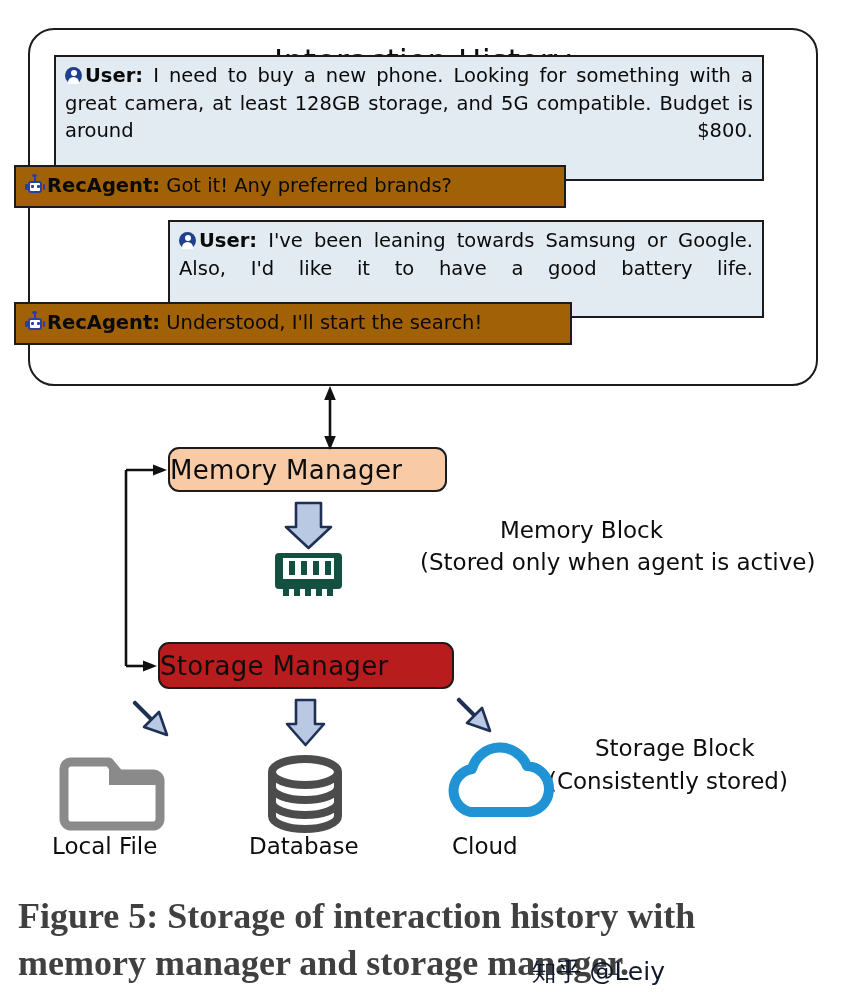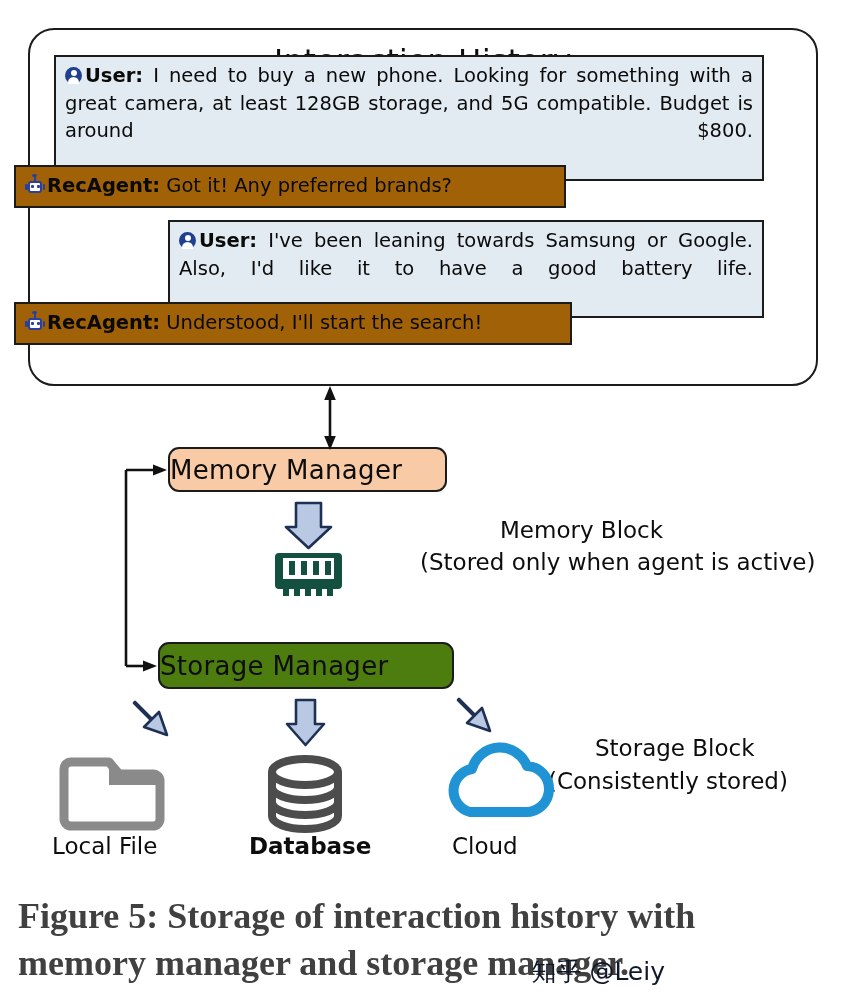--- a/index.html
+++ b/index.html
@@ -173,21 +173,21 @@
     letter-spacing: 0.3px;
   }
   .mgr-memory {
     left: 168px; top: 447px;
     width: 279px; height: 45px;
     background: #f8cba6;
   }
   .mgr-storage {
     left: 158px; top: 642px;
     width: 296px; height: 47px;
-    background: #4d7c0f;
+    background: #b91c1c;
   }
 
   
   .label {
     position: absolute;
     font-size: 23px;
     color: #0d0d0d;
     white-space: nowrap;
   }
   .lbl-memblock      { left: 500px; top: 517px; }
@@ -196,21 +196,21 @@
   .lbl-storeblock-sub{ left: 548px; top: 768px; }
 
   .icon-caption {
     position: absolute;
     font-size: 23px;
     color: #0d0d0d;
     white-space: nowrap;
     text-align: center;
   }
   .cap-local { left: 52px;  top: 833px; text-align: center; }
-  .cap-db    { left: 249px; top: 833px; font-weight: bold; }
+  .cap-db    { left: 249px; top: 833px; }
   .cap-cloud { left: 452px; top: 833px; }
 
   
   .overlay {
     position: absolute;
     left: 0; top: 0;
     width: 853px; height: 1005px;
     pointer-events: none;
   }
 

